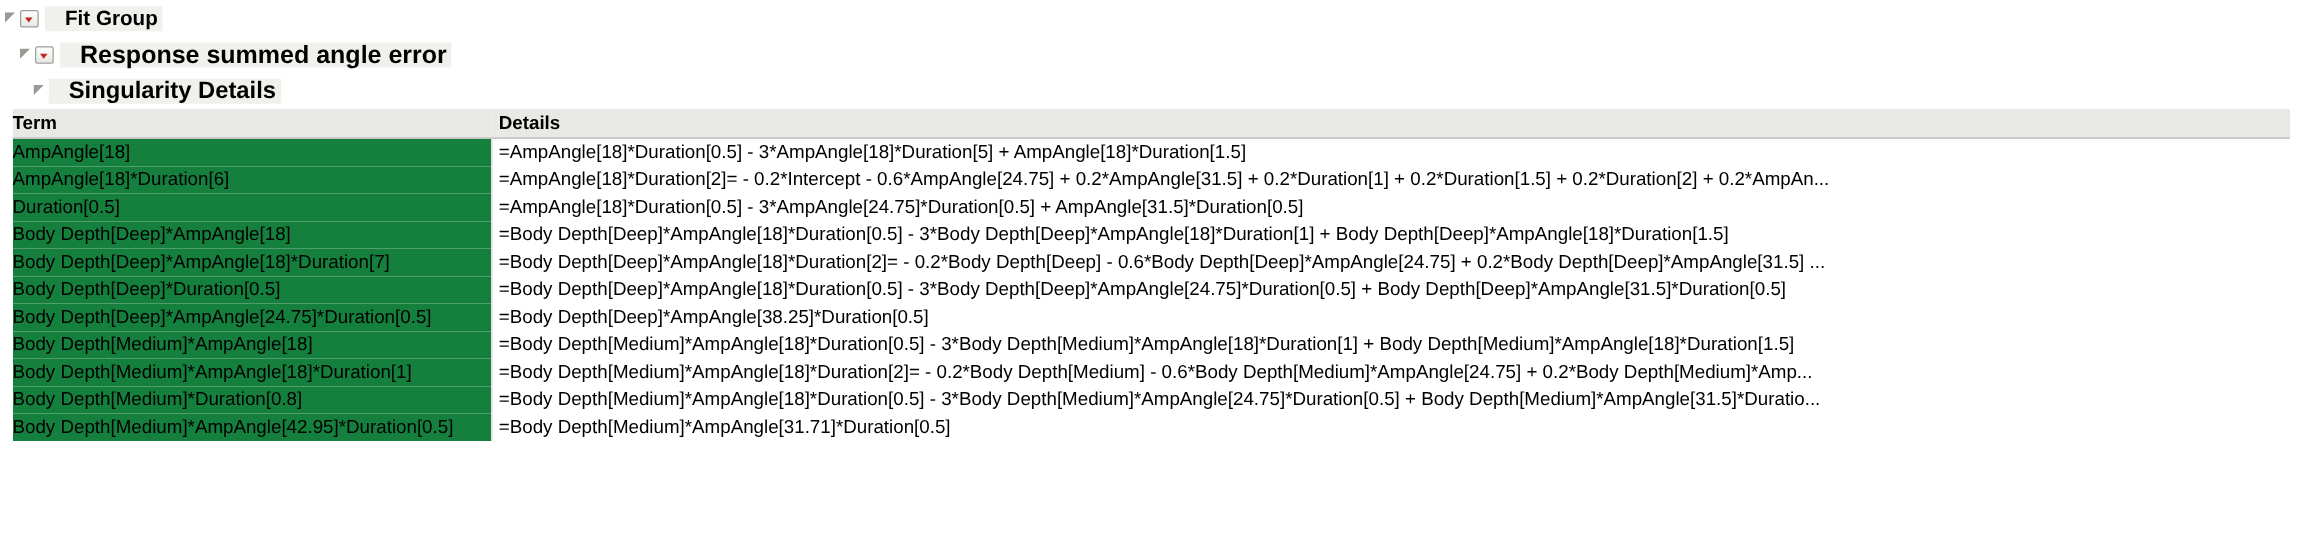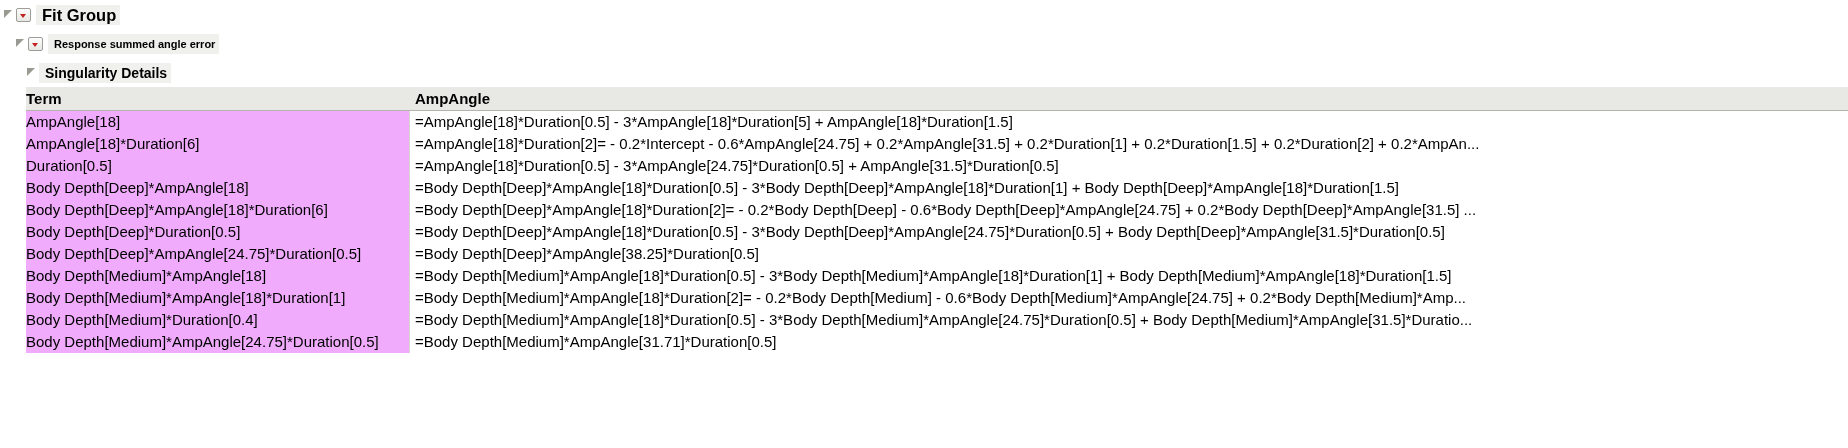--- a/index.html
+++ b/index.html
@@ -71,30 +71,30 @@
     height: 0;
     border-left: 3.5px solid transparent;
     border-right: 3.5px solid transparent;
     border-top: 4px solid #c4221f;
   }
 
   .outline-title {
     font-weight: bold;
     white-space: nowrap;
     background: #f0f0ec;
-    padding: 0 4px 0 6px;
+    padding: 0 4px 0 16px;
     line-height: 20px;
   }
   .outline-row.level1 .outline-title { font-size: 16.5px; }
-  .outline-row.level2 .outline-title { font-size: 11px; }
-  .outline-row.level3 .outline-title { font-size: 14px; }
+  .outline-row.level2 .outline-title { font-size: 20px; }
+  .outline-row.level3 .outline-title { font-size: 19px; }
 
   
   .table-wrap {
-    margin-left: 26px;
+    margin-left: 10px;
     width: 1822px;
     box-sizing: border-box;
   }
   table.sing {
     border-collapse: collapse;
     table-layout: fixed;
     width: 1822px;
     font-size: 15px;
   }
   table.sing th, table.sing td {
@@ -111,21 +111,21 @@
     background: #e8e8e4;
     border-bottom: 1px solid #b4b4ae;
     height: 23px;
     line-height: 23px;
   }
   col.c-term  { width: 383px; }
   col.c-gap   { width: 6px; }
   col.c-det   { width: 1433px; }
 
   td.term, th.term {
-    background: #f0abfc;
+    background: #15803d;
     padding-left: 3px;
     padding-right: 6px;
   }
   th.term { background: #e8e8e4; }
   td.gap, th.gap { background: transparent; }
   td.details, th.details {
     background: transparent;
     padding-left: 4px;
     text-overflow: clip;
   }
@@ -159,21 +159,21 @@
     <table class="sing">
       <colgroup>
         <col class="c-term">
         <col class="c-gap">
         <col class="c-det">
       </colgroup>
       <thead>
         <tr>
           <th class="term">Term</th>
           <th class="gap"></th>
-          <th class="details">AmpAngle</th>
+          <th class="details">Details</th>
         </tr>
       </thead>
       <tbody id="sing-body">
           <tr>
             <td class="term">AmpAngle[18]</td>
             <td class="gap"></td>
             <td class="details">=AmpAngle[18]*Duration[0.5] - 3*AmpAngle[18]*Duration[5] + AmpAngle[18]*Duration[1.5]</td>
           </tr>
           <tr>
             <td class="term">AmpAngle[18]*Duration[6]</td>
@@ -184,21 +184,21 @@
             <td class="term">Duration[0.5]</td>
             <td class="gap"></td>
             <td class="details">=AmpAngle[18]*Duration[0.5] - 3*AmpAngle[24.75]*Duration[0.5] + AmpAngle[31.5]*Duration[0.5]</td>
           </tr>
           <tr>
             <td class="term">Body Depth[Deep]*AmpAngle[18]</td>
             <td class="gap"></td>
             <td class="details">=Body Depth[Deep]*AmpAngle[18]*Duration[0.5] - 3*Body Depth[Deep]*AmpAngle[18]*Duration[1] + Body Depth[Deep]*AmpAngle[18]*Duration[1.5]</td>
           </tr>
           <tr>
-            <td class="term">Body Depth[Deep]*AmpAngle[18]*Duration[6]</td>
+            <td class="term">Body Depth[Deep]*AmpAngle[18]*Duration[7]</td>
             <td class="gap"></td>
             <td class="details">=Body Depth[Deep]*AmpAngle[18]*Duration[2]= - 0.2*Body Depth[Deep] - 0.6*Body Depth[Deep]*AmpAngle[24.75] + 0.2*Body Depth[Deep]*AmpAngle[31.5] ...</td>
           </tr>
           <tr>
             <td class="term">Body Depth[Deep]*Duration[0.5]</td>
             <td class="gap"></td>
             <td class="details">=Body Depth[Deep]*AmpAngle[18]*Duration[0.5] - 3*Body Depth[Deep]*AmpAngle[24.75]*Duration[0.5] + Body Depth[Deep]*AmpAngle[31.5]*Duration[0.5]</td>
           </tr>
           <tr>
             <td class="term">Body Depth[Deep]*AmpAngle[24.75]*Duration[0.5]</td>
@@ -209,26 +209,26 @@
             <td class="term">Body Depth[Medium]*AmpAngle[18]</td>
             <td class="gap"></td>
             <td class="details">=Body Depth[Medium]*AmpAngle[18]*Duration[0.5] - 3*Body Depth[Medium]*AmpAngle[18]*Duration[1] + Body Depth[Medium]*AmpAngle[18]*Duration[1.5]</td>
           </tr>
           <tr>
             <td class="term">Body Depth[Medium]*AmpAngle[18]*Duration[1]</td>
             <td class="gap"></td>
             <td class="details">=Body Depth[Medium]*AmpAngle[18]*Duration[2]= - 0.2*Body Depth[Medium] - 0.6*Body Depth[Medium]*AmpAngle[24.75] + 0.2*Body Depth[Medium]*Amp...</td>
           </tr>
           <tr>
-            <td class="term">Body Depth[Medium]*Duration[0.4]</td>
+            <td class="term">Body Depth[Medium]*Duration[0.8]</td>
             <td class="gap"></td>
             <td class="details">=Body Depth[Medium]*AmpAngle[18]*Duration[0.5] - 3*Body Depth[Medium]*AmpAngle[24.75]*Duration[0.5] + Body Depth[Medium]*AmpAngle[31.5]*Duratio...</td>
           </tr>
           <tr>
-            <td class="term">Body Depth[Medium]*AmpAngle[24.75]*Duration[0.5]</td>
+            <td class="term">Body Depth[Medium]*AmpAngle[42.95]*Duration[0.5]</td>
             <td class="gap"></td>
             <td class="details">=Body Depth[Medium]*AmpAngle[31.71]*Duration[0.5]</td>
           </tr>
         </tbody>
     </table>
   </div>
 
 </div>
 
 </body></html>

